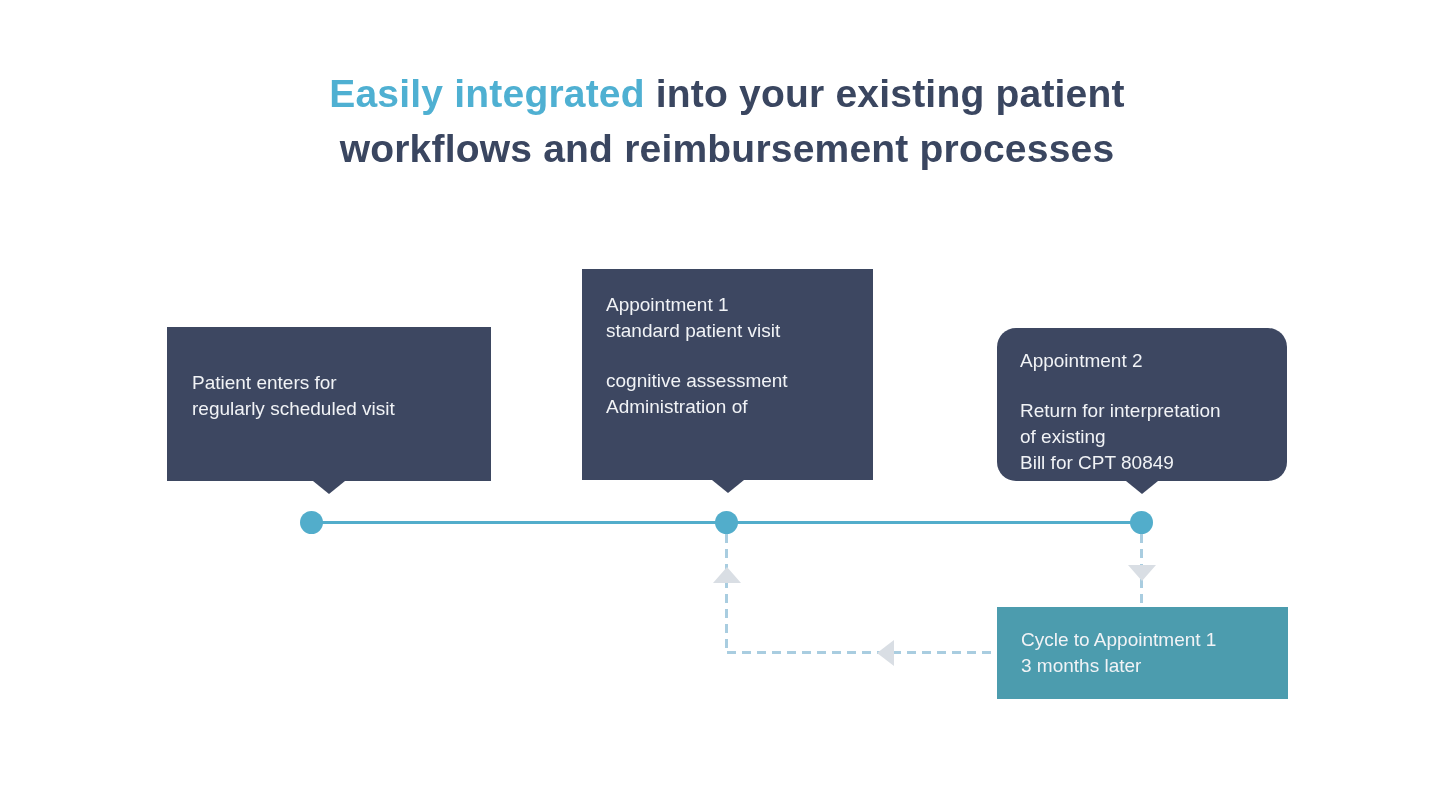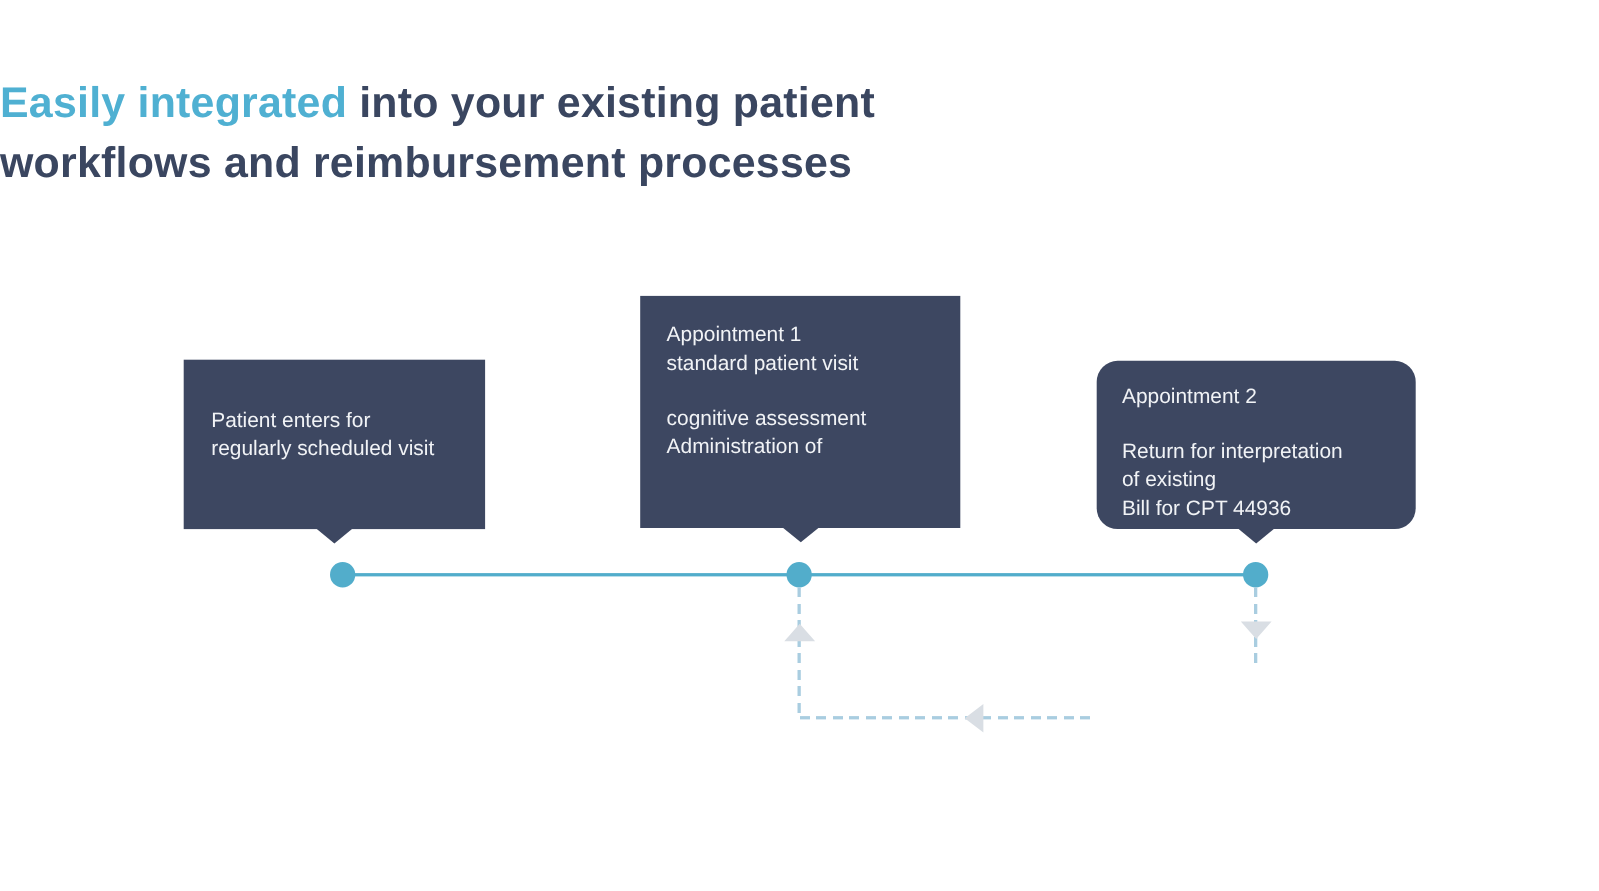--- a/index.html
+++ b/index.html
@@ -19,21 +19,21 @@
     position:relative;
     width:1454px;height:810px;
     background:var(--background);
     font-family:"Liberation Sans",sans-serif;
     overflow:hidden;
     margin:0 auto;
   }
   
   .title{
     position:absolute;top:66px;left:0;width:100%;
-    text-align:left;
+    text-align:center;
     font-size:39px;font-weight:bold;line-height:55px;
     color:var(--title-navy);
     letter-spacing:0.2px;
   }
   .title .hl{color:var(--accent-blue);}
   
   .callout{
     position:absolute;
     background:var(--dark-navy);
     color:var(--box-text);
@@ -42,21 +42,21 @@
   .callout .pointer{
     position:absolute;bottom:-13px;left:50%;
     transform:translateX(-50%);
     width:0;height:0;
     border-left:16px solid transparent;
     border-right:16px solid transparent;
     border-top:13px solid var(--dark-navy);
   }
   .bold{font-weight:normal;}
   .box1{
-    left:167px;top:327px;width:274px;height:154px;
+    left:167px;top:327px;width:324px;height:154px;
     display:flex;flex-direction:column;justify-content:center;
     padding:0 18px 17px 25px;
   }
   .box2{
     left:582px;top:269px;width:291px;height:211px;
     padding:23px 18px 0 24px;
   }
   .box2 .spacer{height:24px;}
   .box2 .billing{margin-top:9px;}
   .box3{
@@ -137,30 +137,34 @@
     <div class="spacer"></div>
     <div class="bold">cognitive assessment</div>
     <div class="bold">Administration of</div>
     <div class="pointer"></div>
   </div>
 
   <div class="callout box3">
     <div class="bold">Appointment 2</div>
     <div class="body-first">Return for interpretation</div>
     <div>of existing</div>
-    <div>Bill for CPT 44936</div>
+    <div>Bill for CPT 80849</div>
     <div class="pointer"></div>
   </div>
 
   <div class="timeline-line"></div>
   <div class="dot d1"></div>
   <div class="dot d2"></div>
   <div class="dot d3"></div>
 
   <div class="dash-v dash-down"></div>
   <div class="dash-h dash-horiz"></div>
   <div class="dash-v dash-up"></div>
   <div class="tri down"></div>
   <div class="tri left"></div>
   <div class="tri up"></div>
 
+  <div class="cycle-box">
+    <div>Cycle to Appointment 1</div>
+    <div>3 months later</div>
+  </div>
 
 </div>
 
 </body></html>

